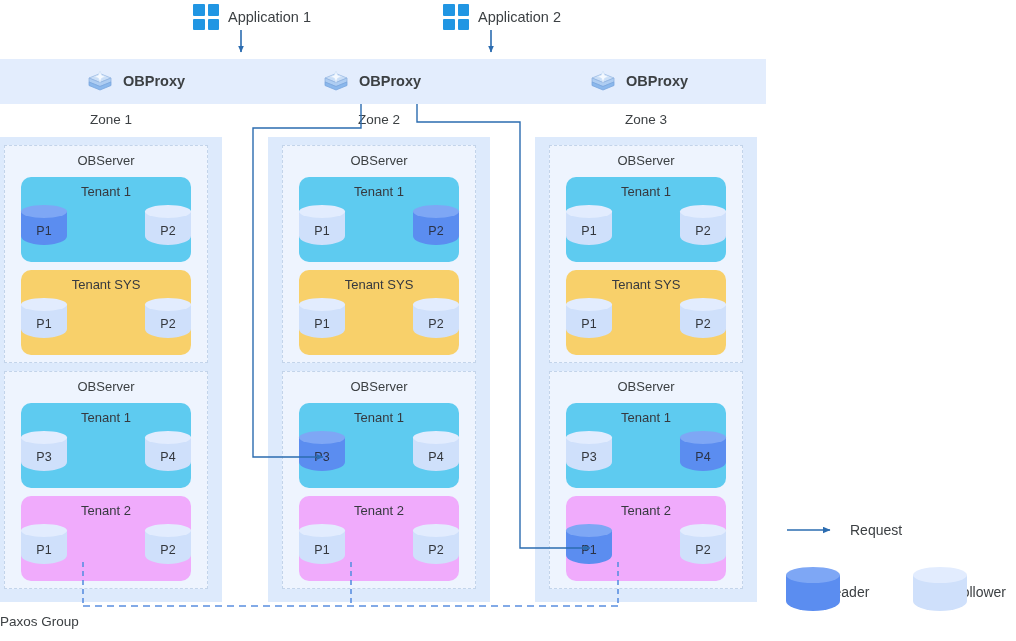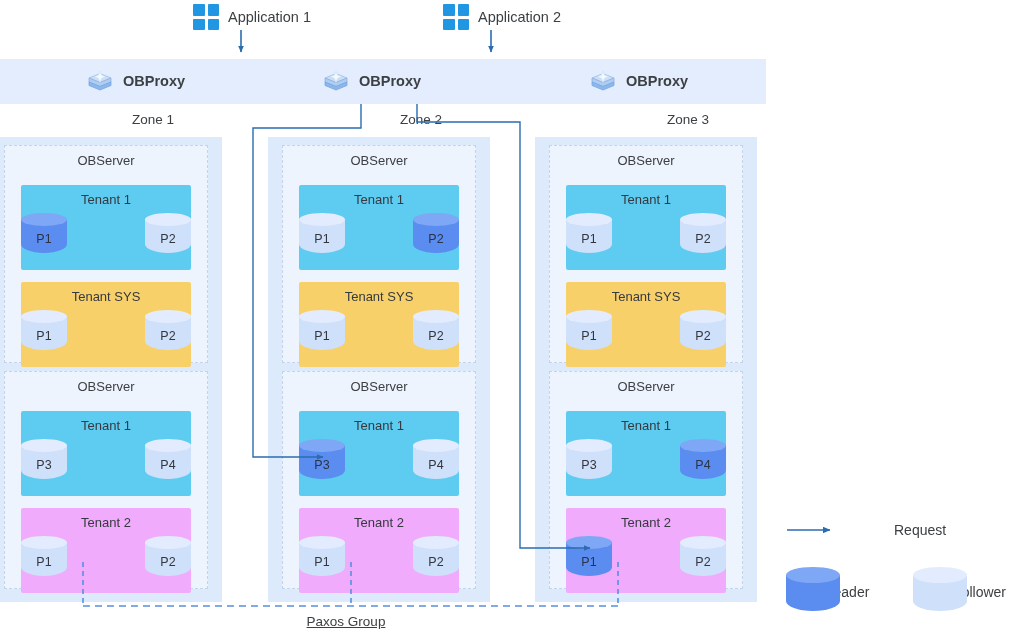--- a/index.html
+++ b/index.html
@@ -18,35 +18,35 @@
 
   
   #obproxy-bar{
     position:absolute;left:0;top:59px;width:766px;height:45px;
     background:#e3edfd;
   }
   .proxy{position:absolute;top:9px;display:flex;align-items:center;gap:9px;}
   .proxy-label{font-size:14.5px;color:#3c4043;white-space:nowrap;}
 
   
-  .zone-label{position:absolute;font-size:13.5px;color:#3c4043;text-align:center;white-space:nowrap;padding-left:42px;}
+  .zone-label{position:absolute;font-size:13.5px;color:#3c4043;text-align:center;white-space:nowrap;}
 
   
   .zone-box{position:absolute;background:#ddeafc;top:137px;height:465px;}
 
   
   .observer{
     position:absolute;left:14px;right:14px;
     background:#eef4fe;border:1px dashed #c3d4ea;
     box-sizing:border-box;
   }
   .observer-title{text-align:center;font-size:13px;color:#3c4043;padding-top:7px;padding-bottom:5px;}
 
   
-  .tenant{margin:12px 16px 8px 16px;border-radius:2px;padding-bottom:11px;}
+  .tenant{margin:4px 16px 8px 16px;border-radius:10px;padding-bottom:11px;}
   .tenant.t1{background:#5ecbf0;}
   .tenant.tsys{background:#f8d06a;}
   .tenant.t2{background:#f0abfc;}
   .tenant-title{text-align:center;font-size:13px;color:#36393f;padding:7px 0 6px 0;}
   .parts{display:flex;justify-content:space-between;gap:14px;}
 
   
   .cyl{position:relative;width:46px;height:46px;}
   .cyl .body{
     position:absolute;left:0;top:6px;width:46px;height:34px;
@@ -62,31 +62,31 @@
   }
   .cyl.follower .body{background:#cfe0fb;}
   .cyl.follower .cap{background:#e2ecfe;}
   .cyl.leader .body{background:#5b8df0;}
   .cyl.leader .cap{background:#7ea7f5;}
   .cyl.leader .txt{color:#2b3347;}
 
   
   #legend{position:absolute;left:786px;top:515px;width:220px;}
   .legend-row{display:flex;align-items:center;}
-  .legend-label{font-size:14px;color:#3c4043;margin-left:44px;}
+  .legend-label{font-size:14px;color:#3c4043;}
   .lg-cyl{position:relative;width:54px;height:50px;}
   .lg-cyl .body{position:absolute;left:0;top:8px;width:54px;height:36px;border-radius:0 0 27px 27px/0 0 10px 10px;}
   .lg-cyl .cap{position:absolute;left:0;top:0;width:54px;height:16px;border-radius:50%;}
   .lg-cyl.leader .body{background:#5b8df0;}
   .lg-cyl.leader .cap{background:#7ea7f5;}
   .lg-cyl.follower .body{background:#cfe0fb;}
   .lg-cyl.follower .cap{background:#e2ecfe;}
 
   
-  #paxos-label{position:absolute;left:0;top:614px;width:692px;text-align:center;font-size:13.5px;color:#3c4043;text-decoration:underline;}
+  #paxos-label{position:absolute;left:0;top:614px;width:692px;font-size:13.5px;color:#3c4043;}
 
   svg.overlay{position:absolute;left:0;top:0;width:1016px;height:641px;pointer-events:none;}
 </style>
 </head>
 <body>
 
 <div id="applications">
     <div class="app-block" style="left: 193px; top: 4px;">
       <span class="app-icon">
         <i></i>

